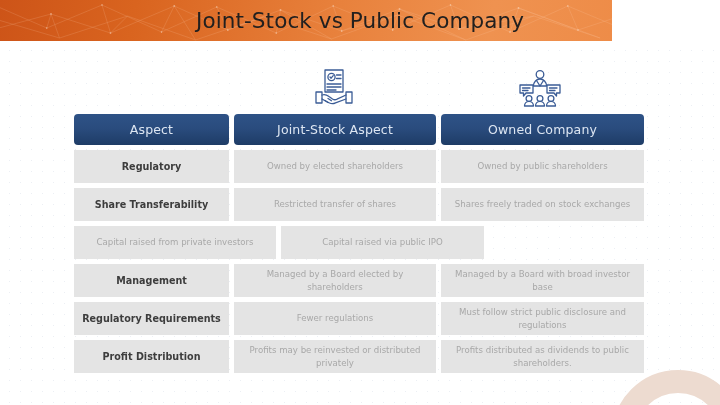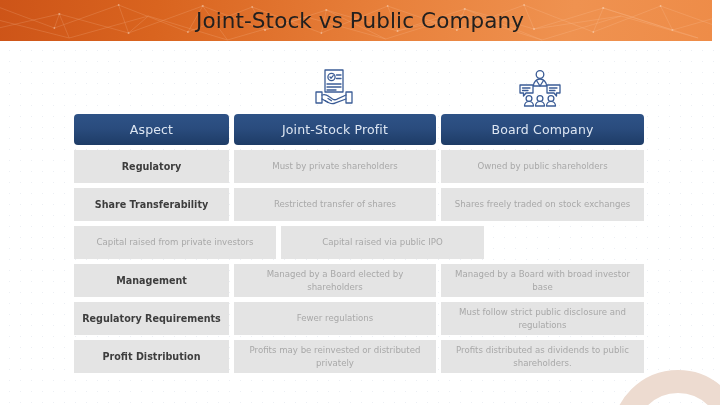--- a/index.html
+++ b/index.html
@@ -50,21 +50,21 @@
     border-radius: 50%;
     border: 23px solid #eddbd0;
     pointer-events: none;
   }
 
   
   .header-band {
     position: absolute;
     left: 0;
     top: 0;
-    width: 712px;
+    width: 612px;
     height: 41px;
     background: linear-gradient(100deg, #cd5418 0%, #d9641f 22%, #e8813c 55%, #ef9250 80%, #ee8c48 100%);
     overflow: hidden;
   }
 
   .header-band .net {
     position: absolute;
     inset: 0;
     width: 100%;
     height: 100%;
@@ -231,27 +231,27 @@
         <circle cx="34" cy="30.5" r="2.9" fill="#ffffff"></circle>
         <path d="M29.5 38 c0 -2.7 2 -4.7 4.5 -4.7 s4.5 2 4.5 4.7 Z" fill="#ffffff"></path>
       </g>
     </svg>
   </div>
 
   <div class="table">
 
     <div class="trow hrow">
       <div class="cell col-aspect">Aspect</div>
-      <div class="cell col-joint">Joint-Stock Profit</div>
-      <div class="cell col-public">Board Company</div>
+      <div class="cell col-joint">Joint-Stock Aspect</div>
+      <div class="cell col-public">Owned Company</div>
     </div>
 
     <div class="trow brow">
       <div class="cell col-aspect">Regulatory</div>
-      <div class="cell col-joint">Must by private shareholders</div>
+      <div class="cell col-joint">Owned by elected shareholders</div>
       <div class="cell col-public">Owned by public shareholders</div>
     </div>
 
     <div class="trow brow">
       <div class="cell col-aspect">Share Transferability</div>
       <div class="cell col-joint">Restricted transfer of shares</div>
       <div class="cell col-public">Shares freely traded on stock exchanges</div>
     </div>
 
     <div class="trow brow">

